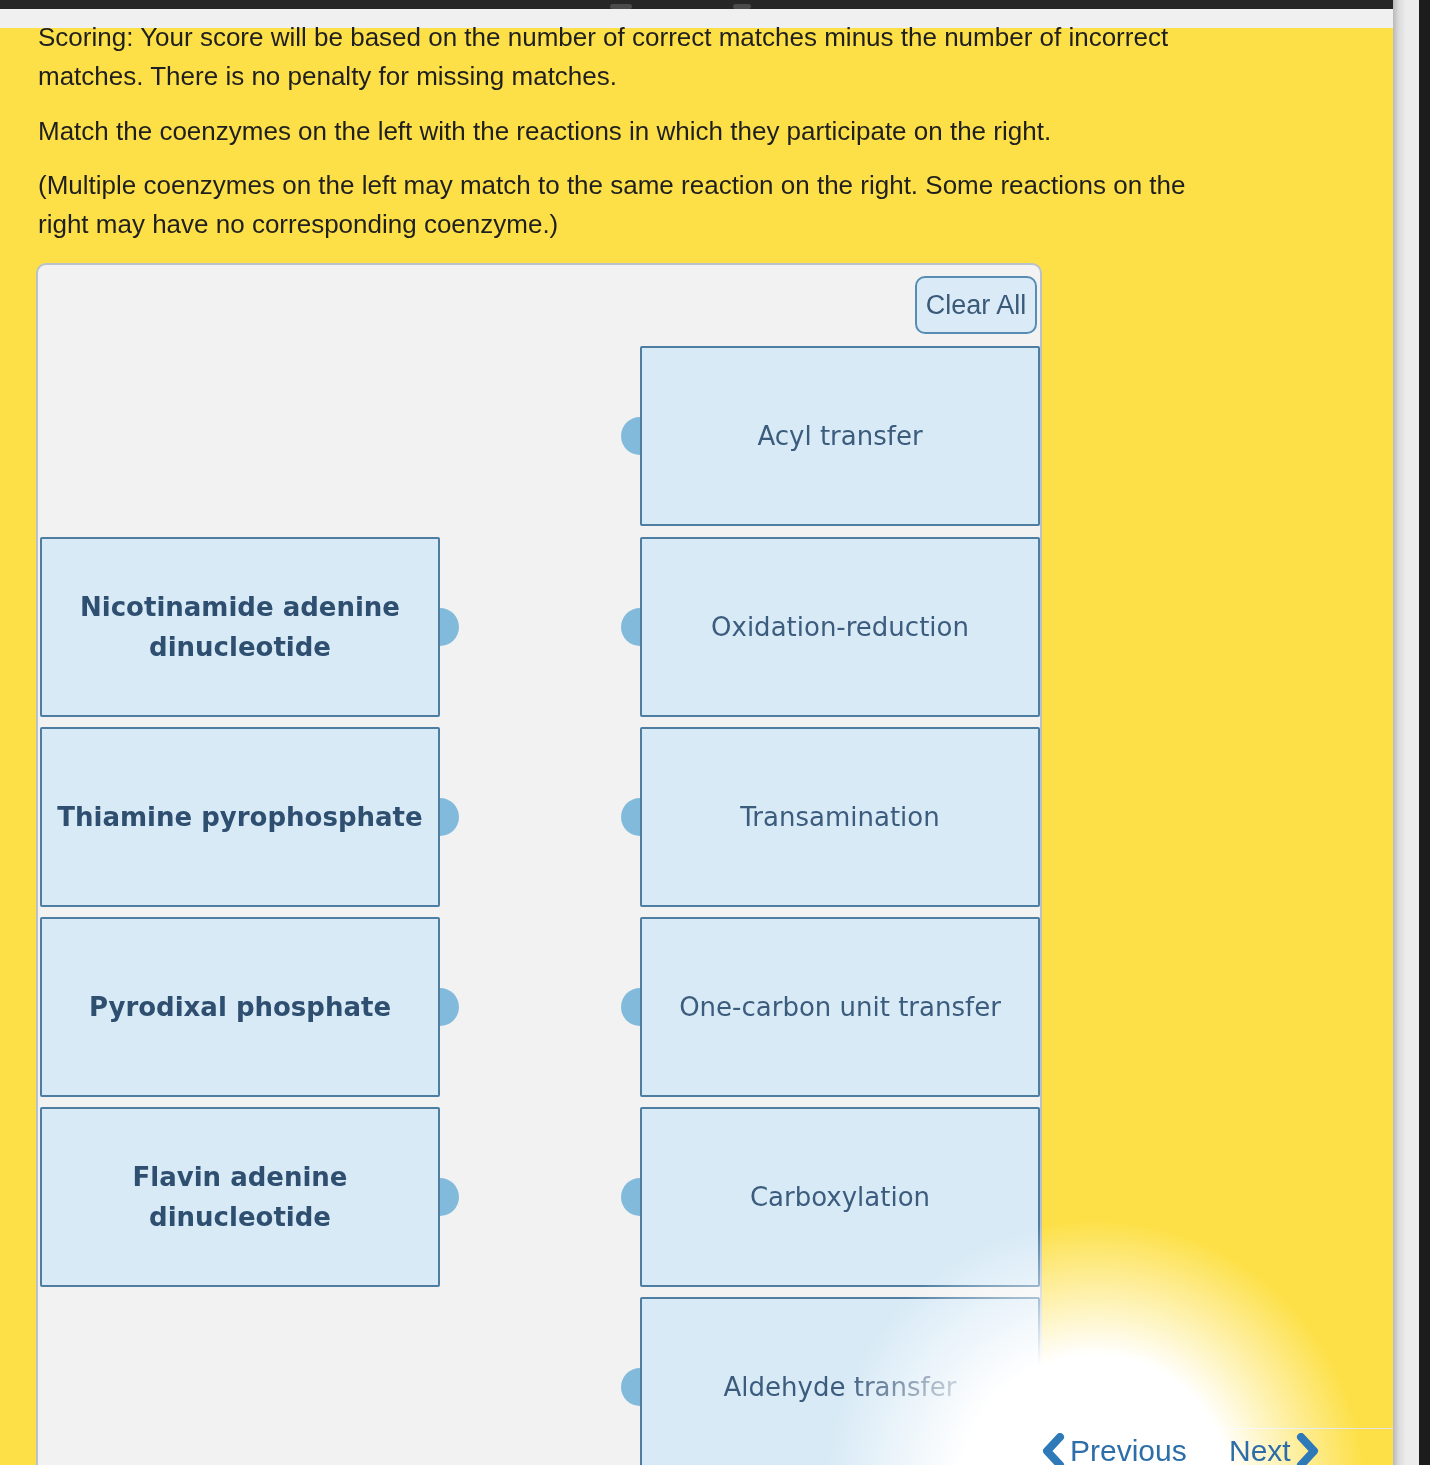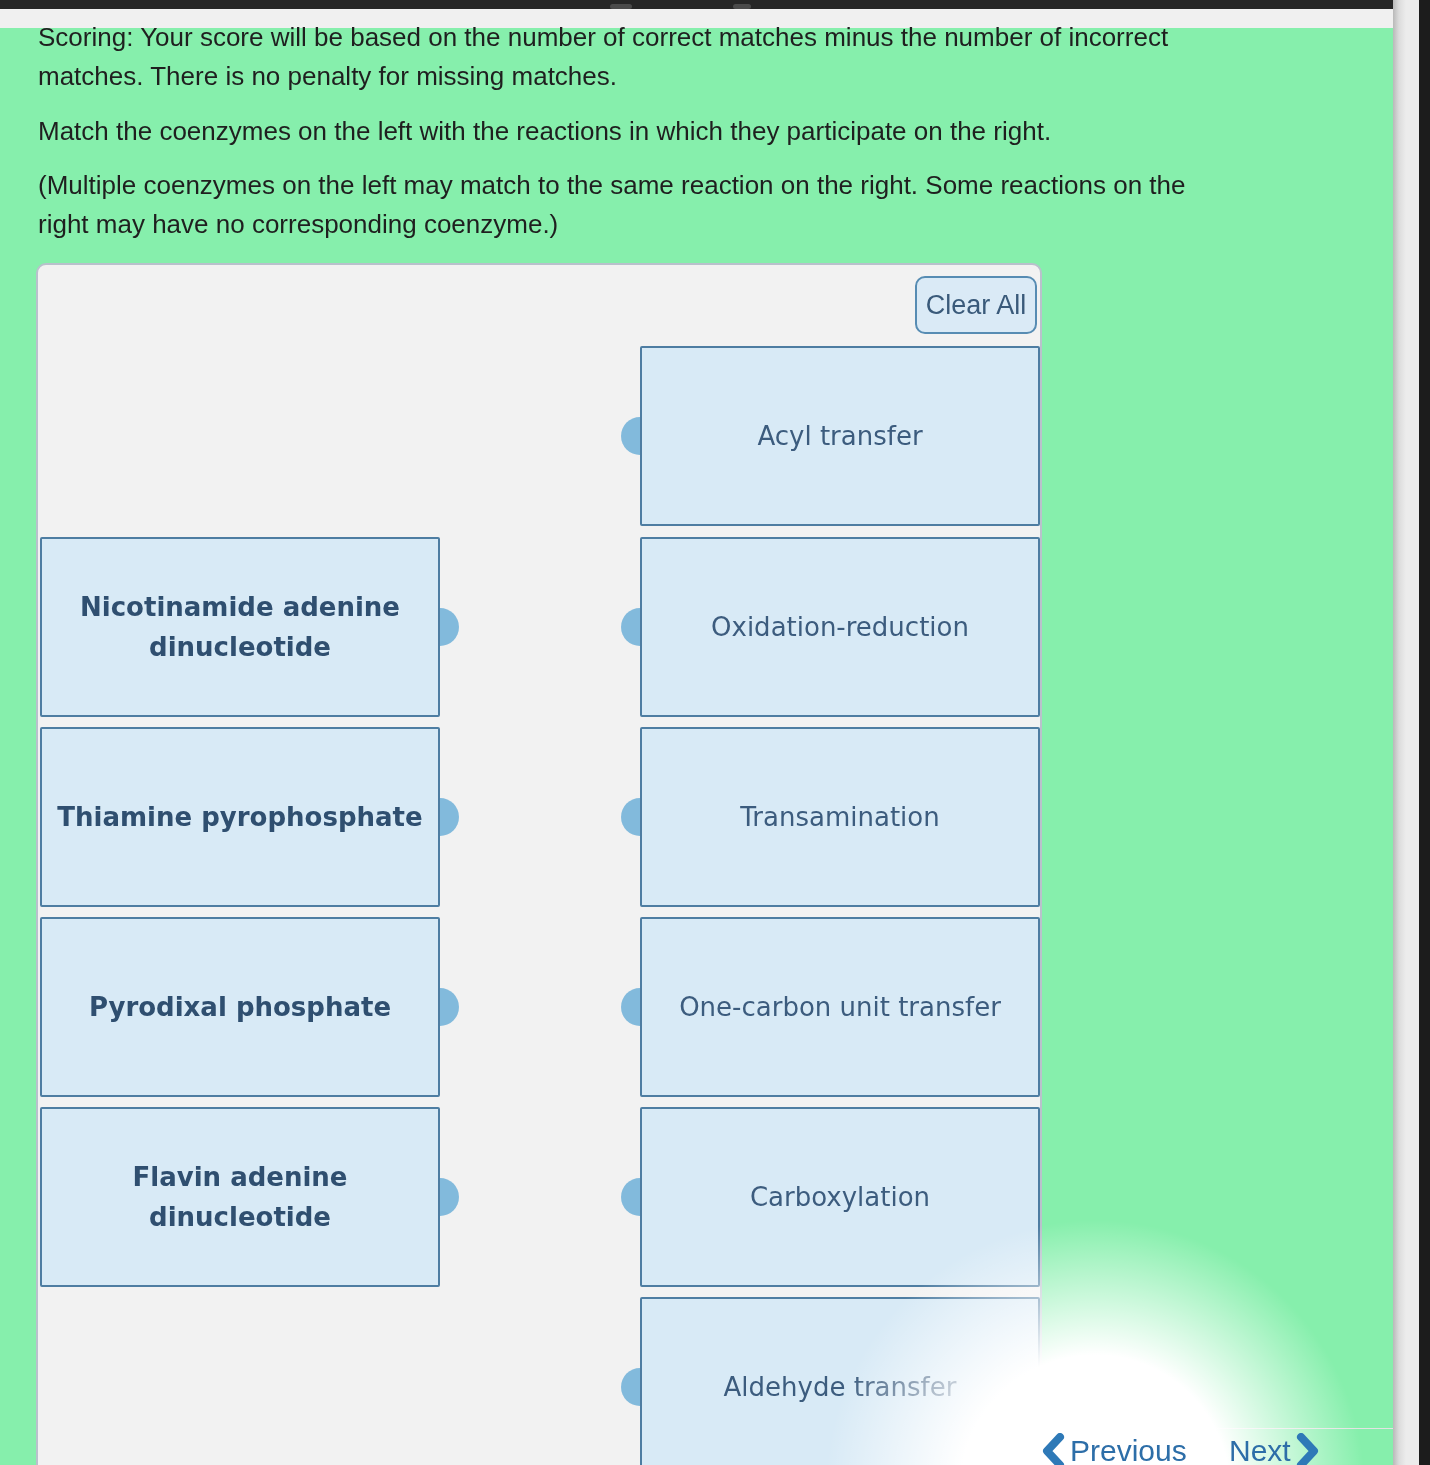--- a/index.html
+++ b/index.html
@@ -1,18 +1,18 @@
 <!DOCTYPE html>
 <html><head>
 <meta charset="utf-8">
 <style>
   html,body{margin:0;padding:0;background:#ffffff;}
   .screen{
     position:relative;width:1430px;height:1465px;overflow:hidden;
-    background:#86efac;font-family:"Liberation Sans",sans-serif;
+    background:#fde047;font-family:"Liberation Sans",sans-serif;
   }
   
   .top-bar{position:absolute;left:0;top:0;width:1393px;height:9px;background:#262626;}
   .top-bar-smudge{position:absolute;top:4px;height:5px;background:#4a4a4a;border-radius:3px;}
   .smudge-1{left:610px;width:22px;}
   .smudge-2{left:733px;width:18px;}
   .top-strip{position:absolute;left:0;top:9px;width:1393px;height:19px;background:#f0f0f0;}
   .scrollbar-strip{
     position:absolute;left:1393px;top:0;width:26px;height:1465px;
     background:linear-gradient(to right,#b9b9b9 0px,#dcdcdc 6px,#ececec 13px,#ececec 100%);

